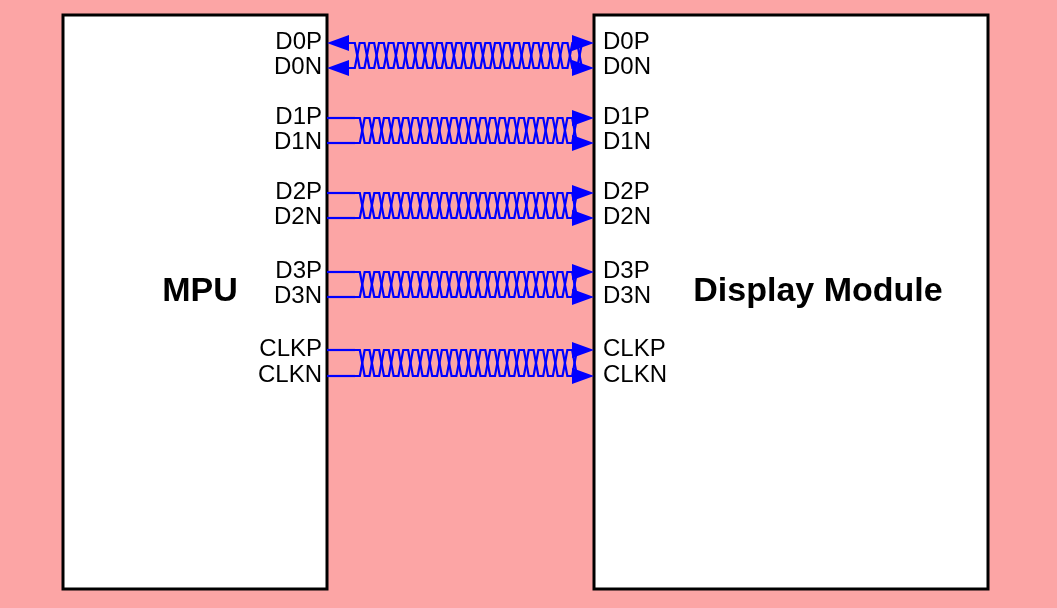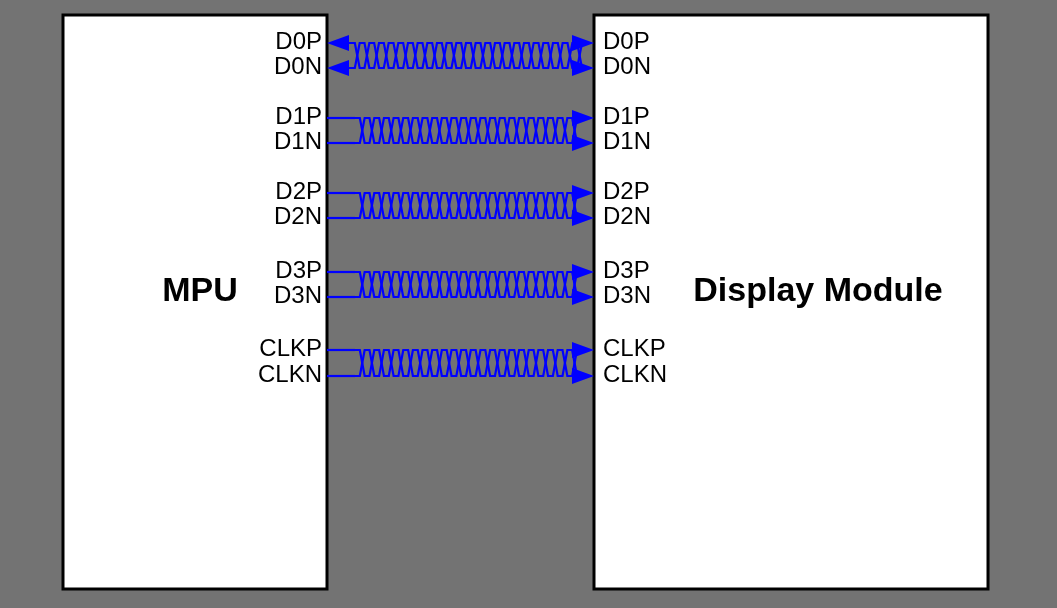--- a/index.html
+++ b/index.html
@@ -8,21 +8,21 @@
     padding: 0;
     background: #ffffff;
   }
   body {
     font-family: "Liberation Sans", sans-serif;
   }
   #diagram-root {
     position: relative;
     width: 1057px;
     height: 608px;
-    background: #737373;
+    background: #fca5a5;
     overflow: hidden;
   }
   #diagram-svg {
     position: absolute;
     left: 0;
     top: 0;
     width: 1057px;
     height: 608px;
     display: block;
   }

